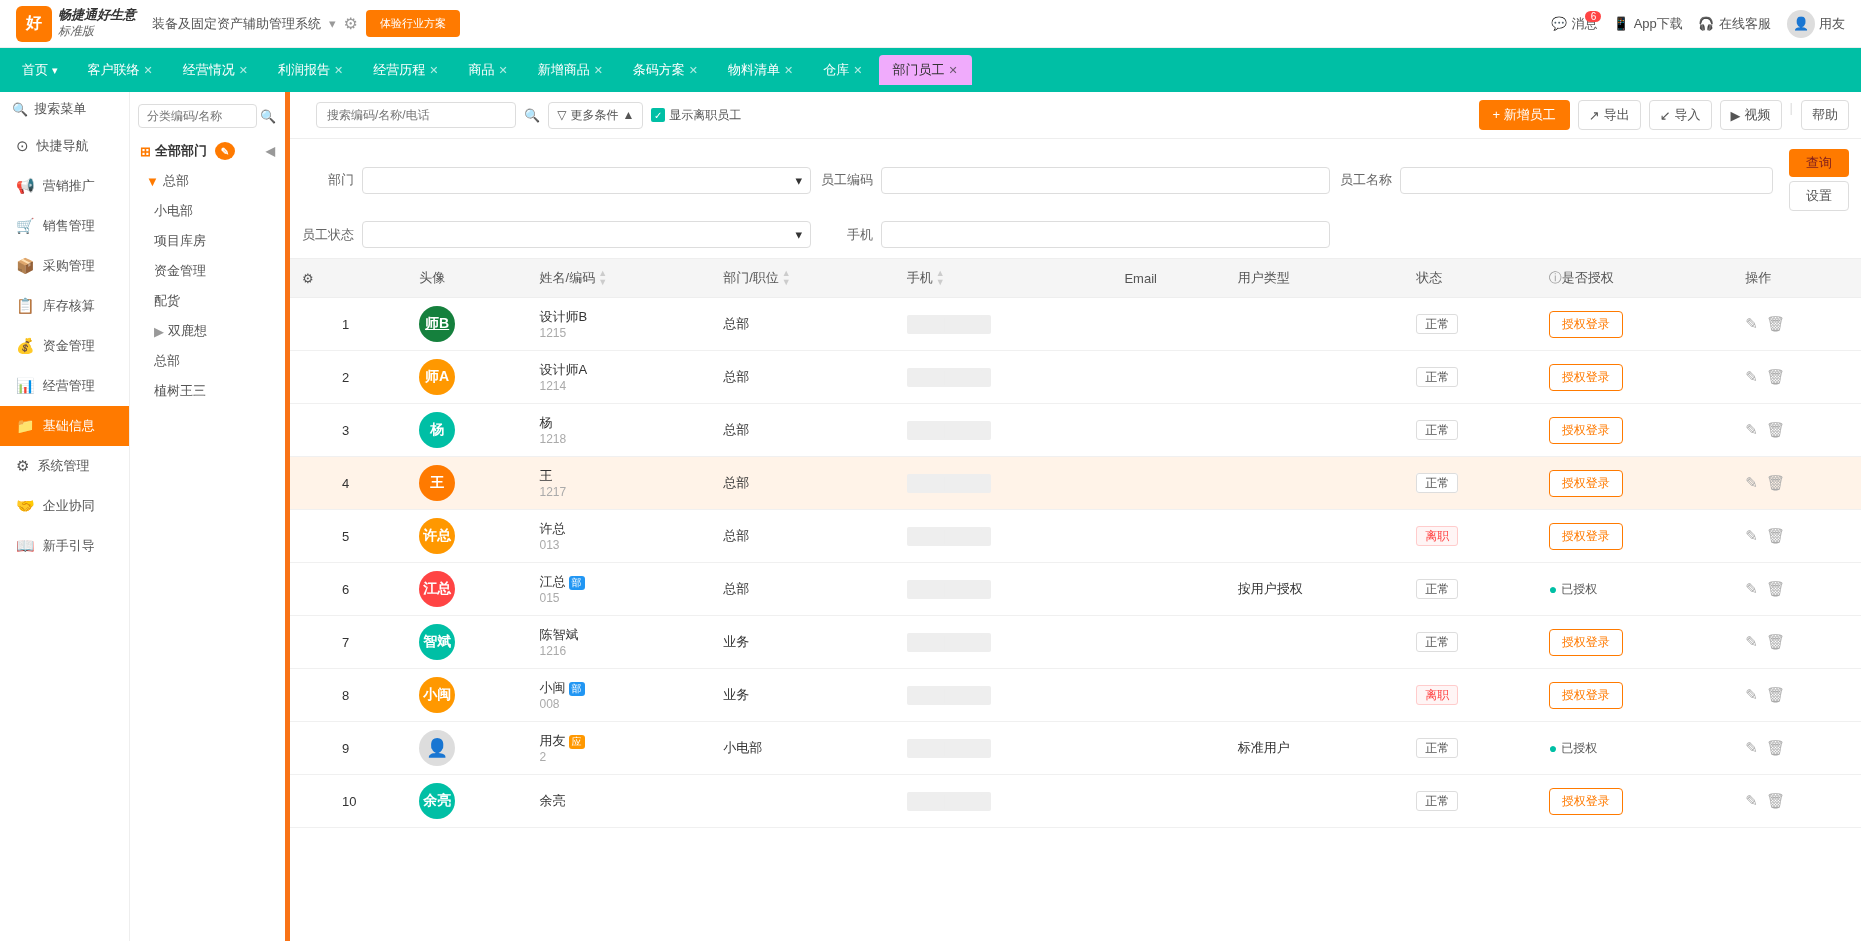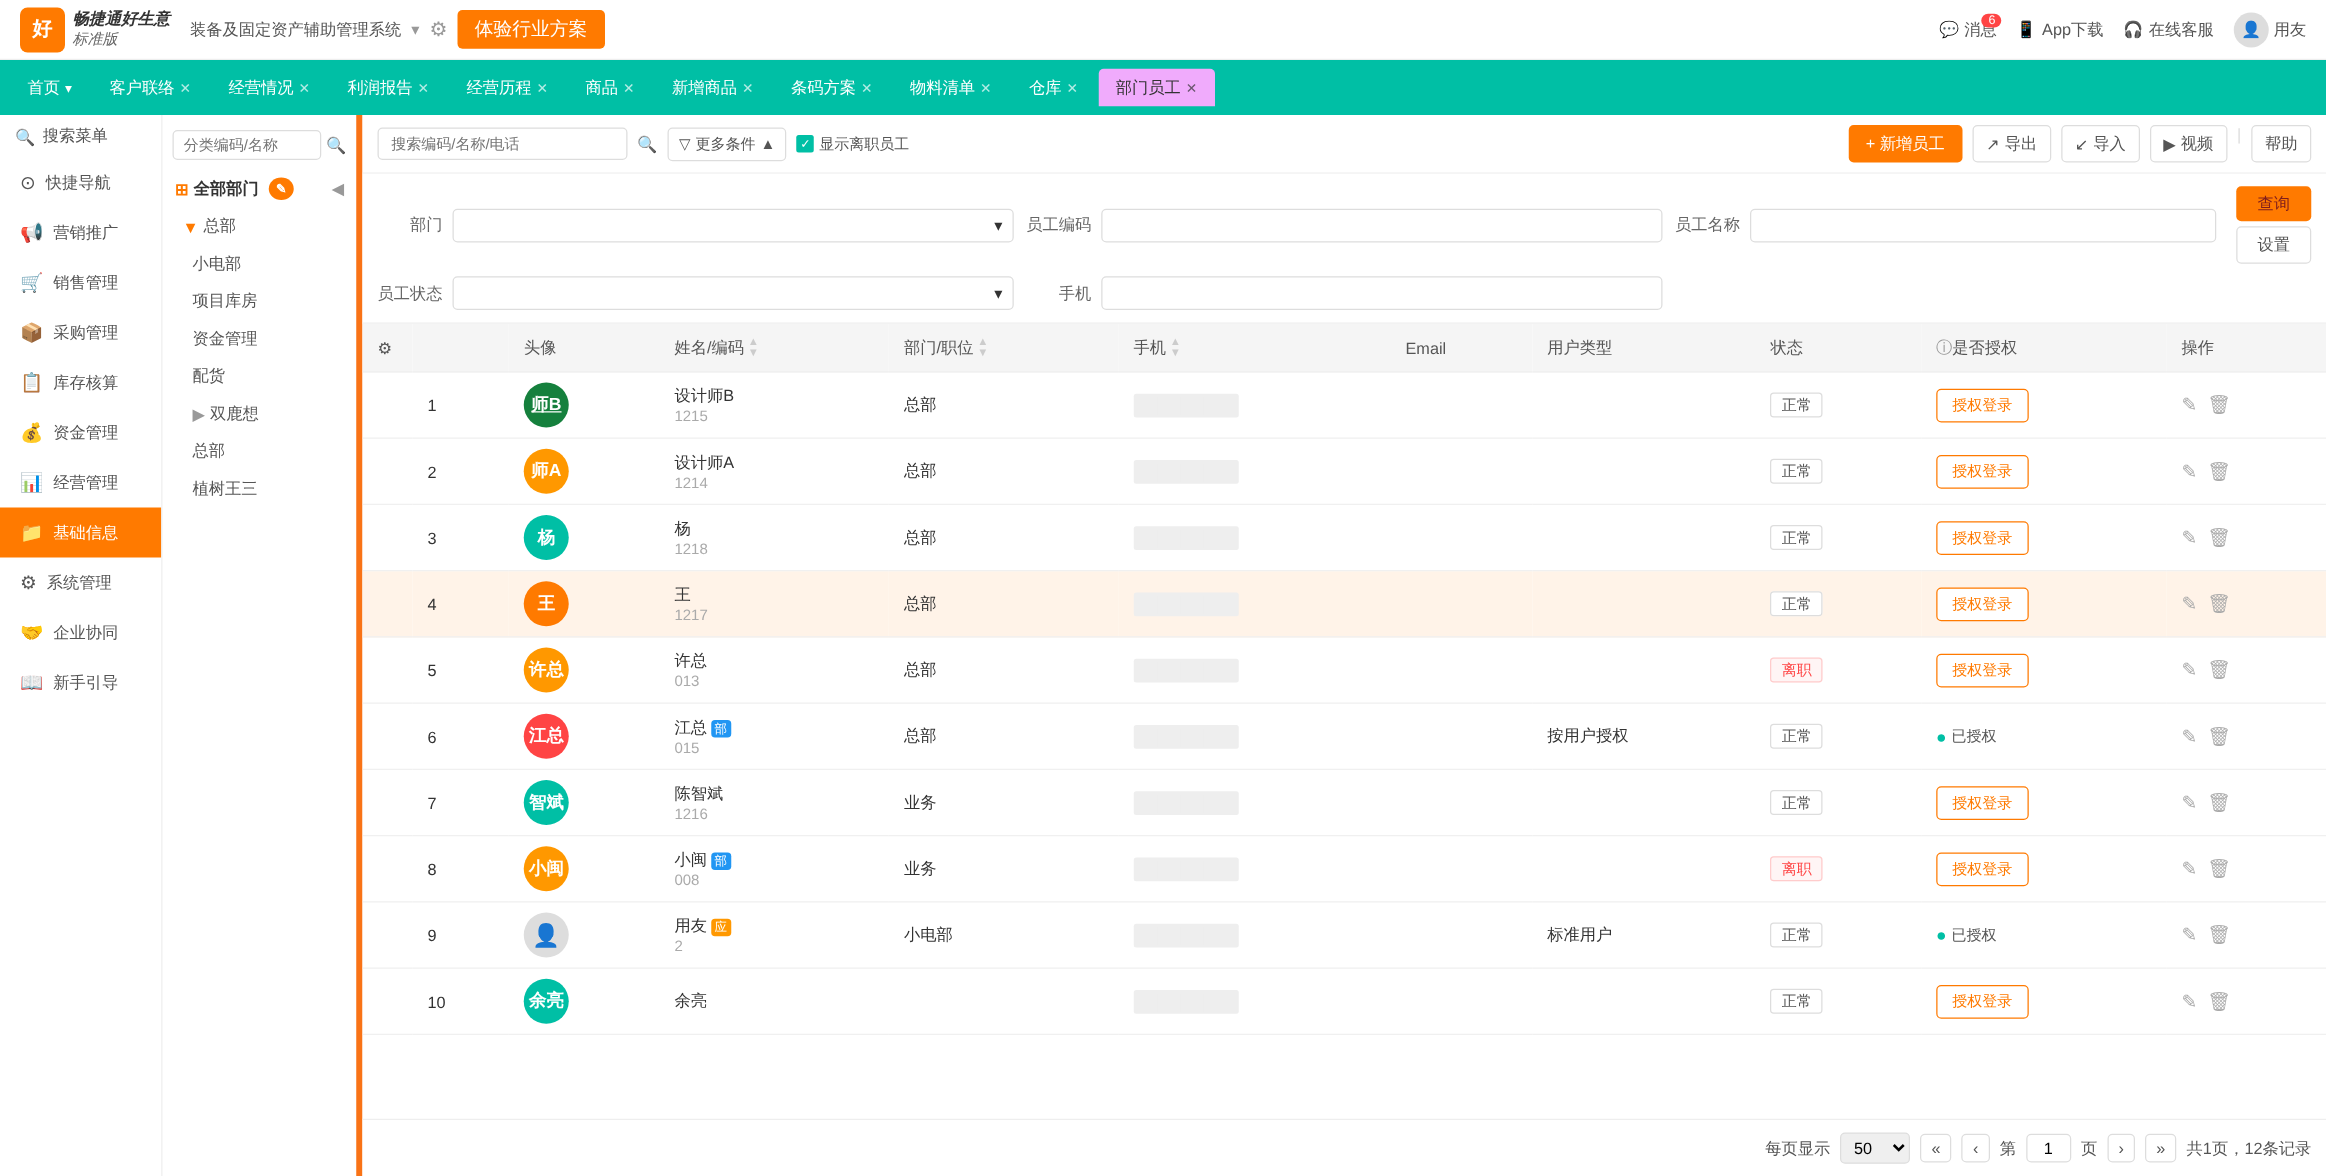--- a/index.html
+++ b/index.html
@@ -13,21 +13,21 @@
     }
     .top-bar-left { display: flex; align-items: center; gap: 8px; }
     .logo-area { display: flex; align-items: center; gap: 6px; }
     .logo-icon { width: 36px; height: 36px; background: #ff7a00; border-radius: 6px; display: flex; align-items: center; justify-content: center; color: #fff; font-size: 16px; font-weight: bold; }
     .logo-text { font-size: 12px; color: #666; line-height: 1.3; font-style: italic; }
     .logo-text .title { font-size: 13px; color: #333; font-weight: bold; }
     .top-bar-right { display: flex; align-items: center; gap: 16px; font-size: 13px; color: #555; }
     .top-bar-right .icon-btn { display: flex; align-items: center; gap: 4px; cursor: pointer; }
     .msg-badge { position: relative; }
     .badge { position: absolute; top: -4px; right: -4px; background: #ff4444; color: #fff; border-radius: 8px; font-size: 10px; padding: 0 4px; min-width: 16px; text-align: center; }
-    .trial-btn { background: #ff7a00; color: #fff; border: none; border-radius: 4px; padding: 6px 14px; cursor: pointer; font-size: 15px; }
+    .trial-btn { background: #ff7a00; color: #fff; border: none; border-radius: 4px; padding: 6px 14px; cursor: pointer; font-size: 11px; }
     .gear-icon { color: #999; cursor: pointer; font-size: 16px; }
     .avatar { width: 28px; height: 28px; border-radius: 50%; background: #ddd; display: flex; align-items: center; justify-content: center; color: #999; }
 
     
     .nav-tabs {
       background: #00bfa5; display: flex; align-items: center;
       height: 44px; padding: 0 8px; gap: 2px;
     }
     .nav-tab {
       color: #fff; padding: 6px 14px; border-radius: 4px 4px 0 0;
@@ -61,21 +61,21 @@
     .dept-header { display: flex; align-items: center; gap: 4px; padding: 6px 10px; font-size: 13px; font-weight: bold; cursor: pointer; }
     .dept-header .collapse-btn { margin-left: auto; color: #999; cursor: pointer; font-size: 12px; }
     .dept-tree-item { padding: 6px 10px 6px 16px; font-size: 13px; cursor: pointer; color: #555; display: flex; align-items: center; gap: 4px; }
     .dept-tree-item.level2 { padding-left: 24px; }
 
     
     .table-panel { flex: 1; display: flex; flex-direction: column; overflow: hidden; background: #fff; }
 
     
     .filter-bar { padding: 8px 12px; border-bottom: 1px solid #eee; display: flex; align-items: center; gap: 8px; flex-wrap: wrap; }
-    .filter-bar input { border: 1px solid #ddd; border-radius: 4px; padding: 5px 10px; font-size: 12px; width: 200px; }
+    .filter-bar input { border: 1px solid #ddd; border-radius: 4px; padding: 5px 10px; font-size: 12px; width: 200px; margin-left: 14px; }
     .more-filter { display: flex; align-items: center; gap: 4px; color: #555; cursor: pointer; font-size: 12px; border: 1px solid #ddd; border-radius: 4px; padding: 4px 8px; }
     .show-inactive { display: flex; align-items: center; gap: 4px; color: #555; font-size: 12px; cursor: pointer; }
     .checkbox-checked { width: 14px; height: 14px; background: #00bfa5; border-radius: 2px; display: flex; align-items: center; justify-content: center; color: #fff; font-size: 10px; }
     .btn-add { background: #ff7a00; color: #fff; border: none; border-radius: 4px; padding: 6px 14px; cursor: pointer; font-size: 13px; display: flex; align-items: center; gap: 4px; }
     .btn-outline { border: 1px solid #ddd; background: #fff; color: #555; border-radius: 4px; padding: 5px 10px; cursor: pointer; font-size: 13px; display: flex; align-items: center; gap: 4px; }
 
     
     .search-form { padding: 10px 12px; border-bottom: 1px solid #eee; background: #fff; display: grid; grid-template-columns: 1fr 1fr 1fr; gap: 10px; align-items: center; }
     .form-row { display: flex; align-items: center; gap: 8px; }
     .form-label { color: #666; font-size: 13px; white-space: nowrap; min-width: 52px; text-align: right; }
@@ -659,32 +659,16 @@
                   <div class="op-icons">
                     <span class="op-icon">✎</span>
                     <span class="op-icon">🗑</span>
                   </div>
                 </td>
               </tr>
             </tbody>
         </table>
       </div>
 
-      <div class="table-footer">
-        <span>每页显示</span>
-        <select class="page-select">
-          <option>50</option>
-          <option>100</option>
-          <option>200</option>
-        </select>
-        <button class="page-nav-btn">«</button>
-        <button class="page-nav-btn">‹</button>
-        <span>第</span>
-        <input class="page-input" type="text" value="1" style="">
-        <span>页</span>
-        <button class="page-nav-btn">›</button>
-        <button class="page-nav-btn">»</button>
-        <span>共1页，12条记录</span>
-      </div>
 
     </div>
   </div>
 </div>
 
 </body></html>

